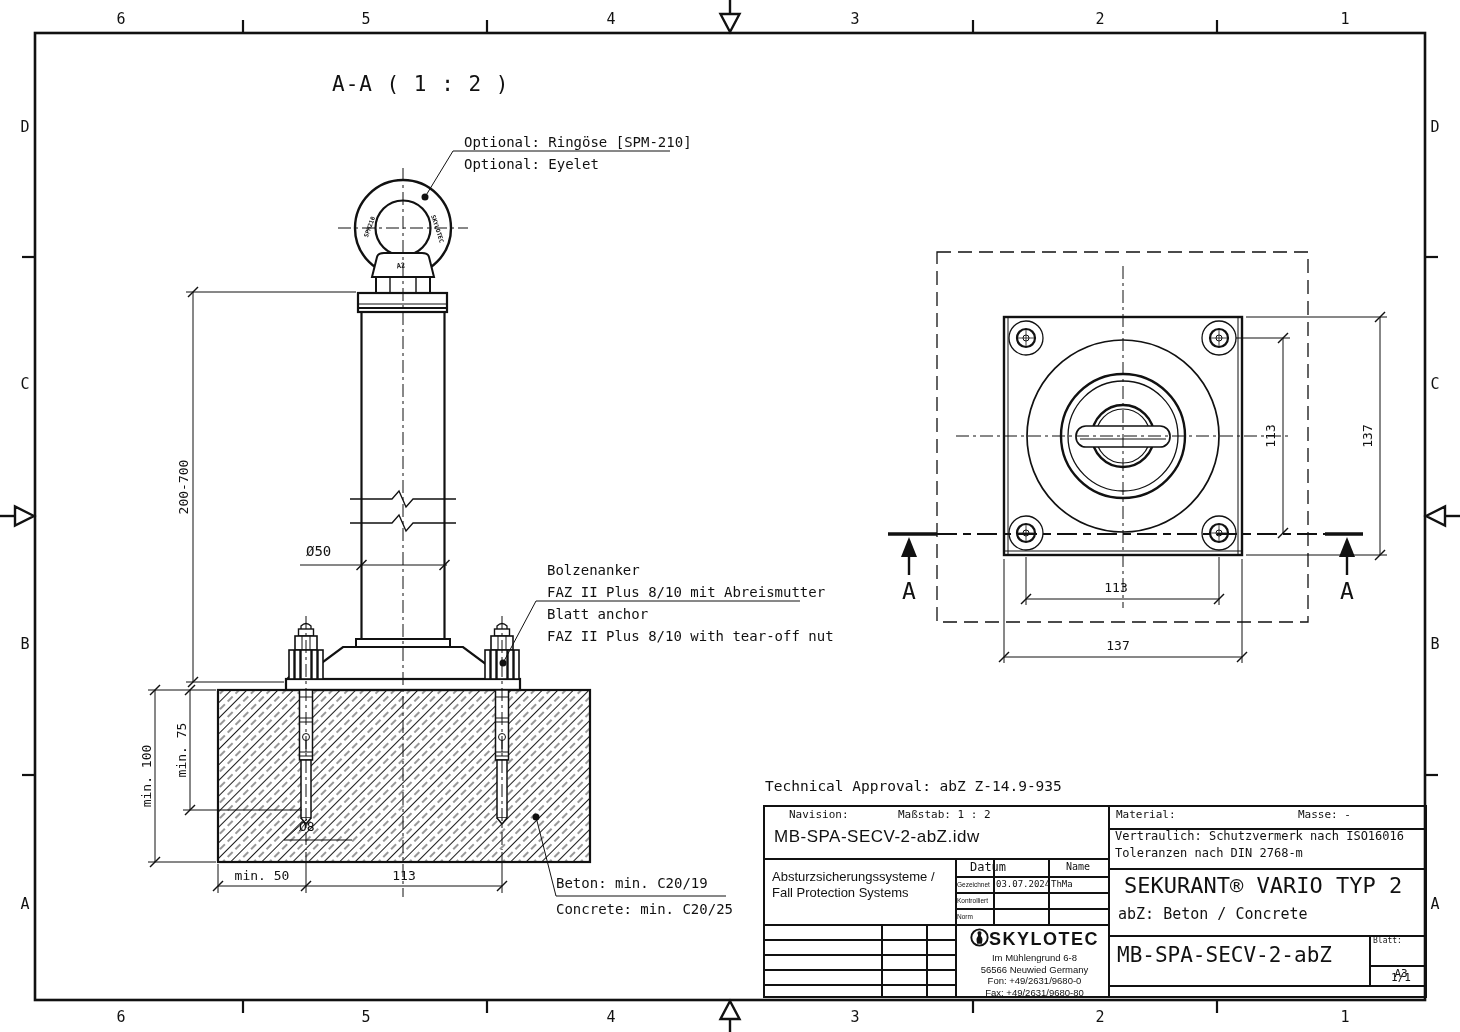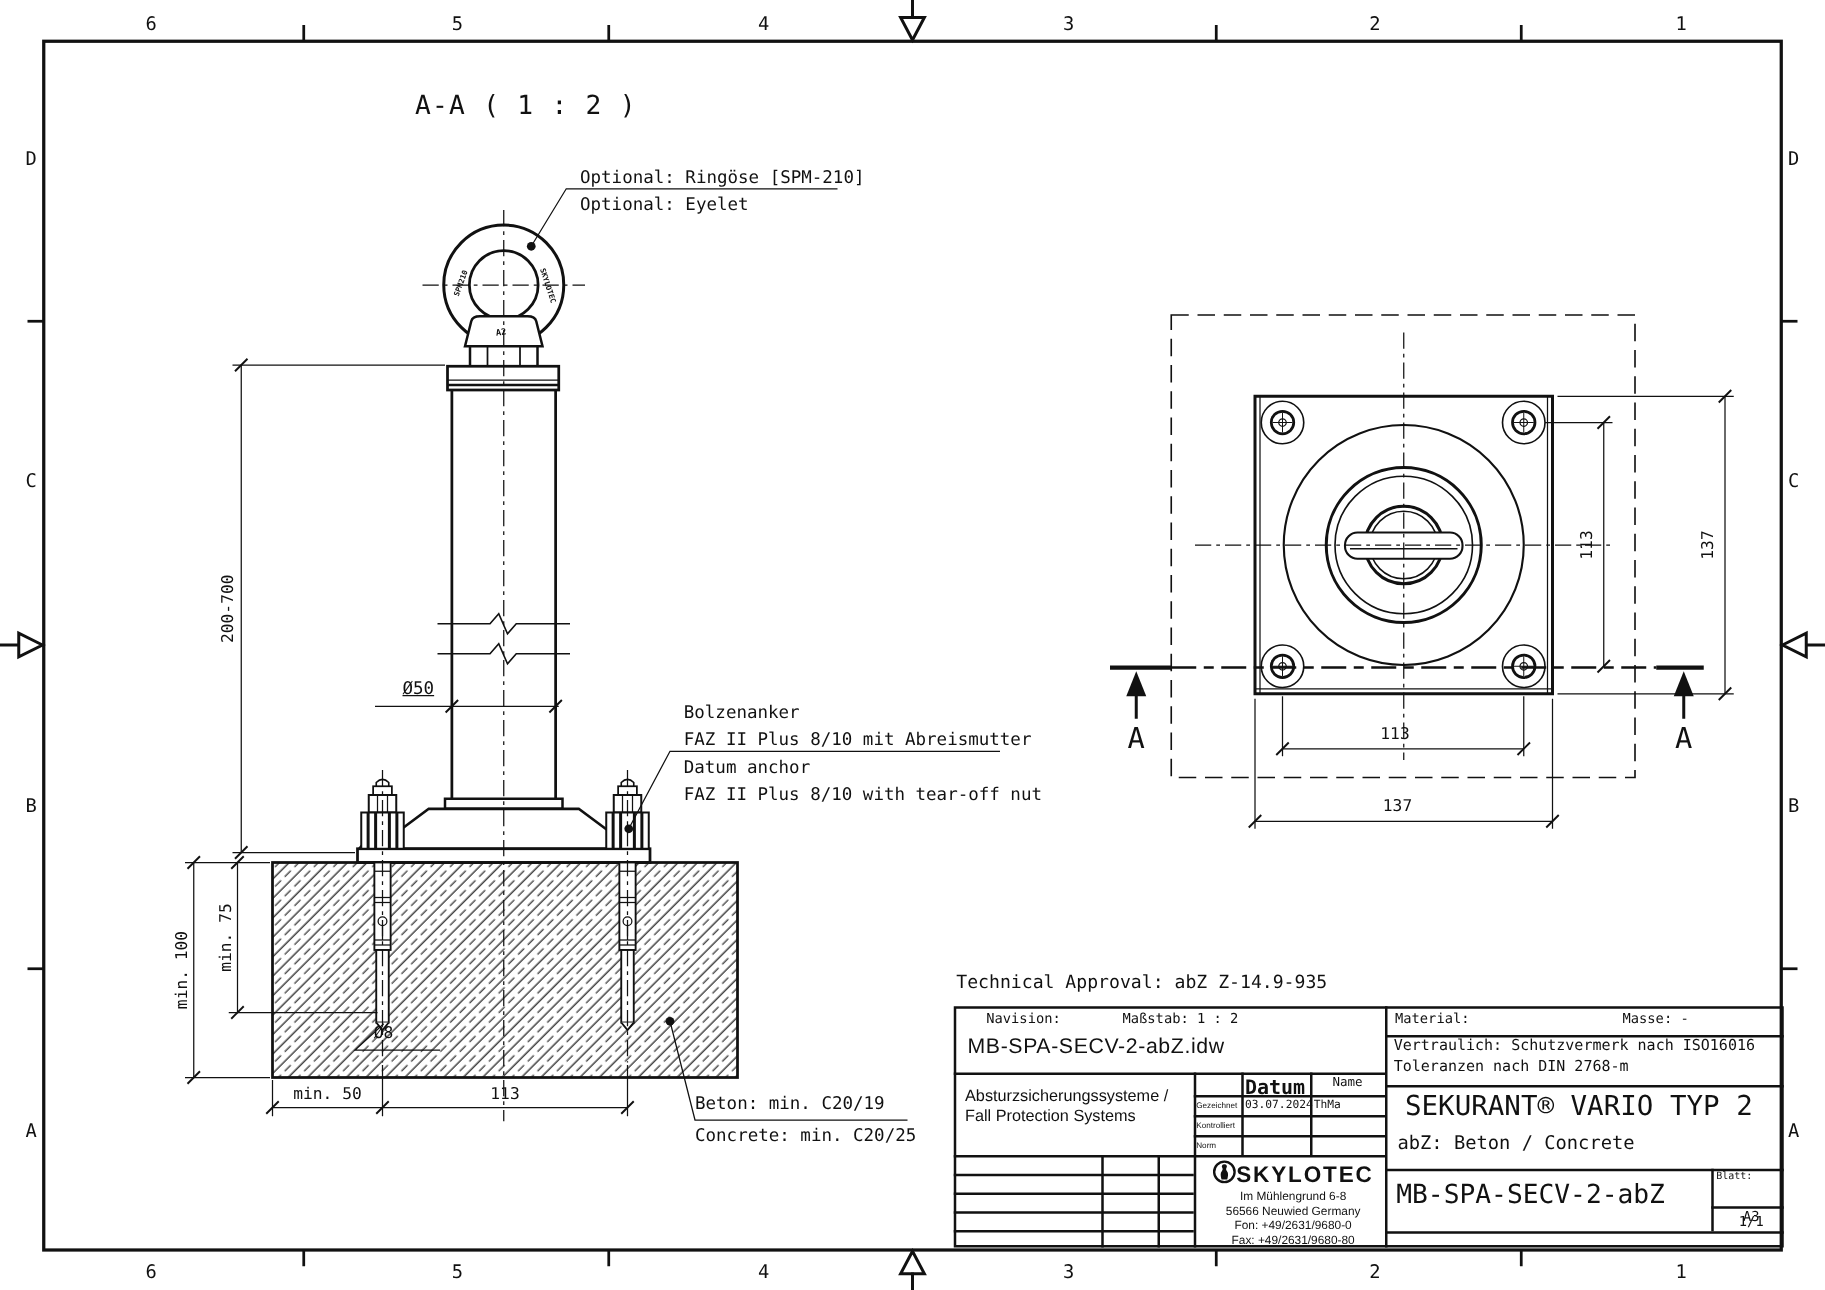--- a/index.html
+++ b/index.html
@@ -309,28 +309,28 @@
 <div class="t tech cc" style="left:1435px;top:128px;font-size:15px;">D</div>
 <div class="t tech cc" style="left:1435px;top:385px;font-size:15px;">C</div>
 <div class="t tech cc" style="left:1435px;top:645px;font-size:15px;">B</div>
 <div class="t tech cc" style="left:1435px;top:905px;font-size:15px;">A</div>
 
 <div class="t tech" style="left:332px;top:72px;font-size:21px;letter-spacing:1px;">A-A ( 1 : 2 )</div>
 <div class="t tech" style="left:464px;top:134px;font-size:14px;">Optional: Ringöse [SPM-210]</div>
 <div class="t tech" style="left:464px;top:156px;font-size:14px;">Optional: Eyelet</div>
 <div class="t tech" style="left:547px;top:562px;font-size:14px;">Bolzenanker</div>
 <div class="t tech" style="left:547px;top:584px;font-size:14px;">FAZ II Plus 8/10 mit Abreismutter</div>
-<div class="t tech" style="left:547px;top:606px;font-size:14px;">Datum anchor</div>
+<div class="t tech" style="left:547px;top:606px;font-size:14px;">Blatt anchor</div>
 <div class="t tech" style="left:547px;top:628px;font-size:14px;">FAZ II Plus 8/10 with tear-off nut</div>
 <div class="t tech" style="left:556px;top:875px;font-size:14px;">Beton: min. C20/19</div>
 <div class="t tech" style="left:556px;top:901px;font-size:14px;">Concrete: min. C20/25</div>
 <div class="t tech vt" style="left:184px;top:487px;font-size:13px;">200-700</div>
 <div class="t tech vt" style="left:147px;top:776px;font-size:13px;">min. 100</div>
 <div class="t tech vt" style="left:182px;top:750px;font-size:13px;">min. 75</div>
-<div class="t tech" style="left:322px;top:543px;font-size:14px;text-decoration:underline;">Ø50</div>
+<div class="t tech" style="left:306px;top:543px;font-size:14px;">Ø50</div>
 <div class="t tech" style="left:299px;top:820px;font-size:13px;">Ø8</div>
 <div class="t tech ct" style="left:262px;top:869px;font-size:13px;">min. 50</div>
 <div class="t tech ct" style="left:404px;top:869px;font-size:13px;">113</div>
 
 <div class="t tech cc" style="left:370px;top:227px;font-size:6px;font-weight:bold;transform:translate(-50%,-50%) rotate(-70deg);">SPM210</div>
 <div class="t tech cc" style="left:437px;top:229px;font-size:6px;font-weight:bold;transform:translate(-50%,-50%) rotate(72deg);">SKYLOTEC</div>
 <div class="t tech cc" style="left:401px;top:266px;font-size:7px;font-weight:bold;transform:translate(-50%,-50%) rotate(-8deg);">A2</div>
 
 <div class="t tech vt" style="left:1271px;top:436px;font-size:13px;">113</div>
 <div class="t tech vt" style="left:1368px;top:436px;font-size:13px;">137</div>
@@ -365,21 +365,21 @@
 <div class="hl" style="left:1108px;top:935px;width:319px;"></div>
 <div class="hl" style="left:1108px;top:985px;width:319px;"></div>
 <div class="vl" style="left:1369px;top:935px;height:50px;"></div>
 <div class="hl" style="left:1369px;top:965px;width:58px;"></div>
 
 <div class="t tech" style="left:789px;top:809px;font-size:11px;">Navision:</div>
 <div class="t tech" style="left:898px;top:809px;font-size:11px;">Maßstab: 1 : 2</div>
 <div class="t sans" style="left:774px;top:827px;font-size:17px;letter-spacing:0.5px;">MB-SPA-SECV-2-abZ.idw</div>
 <div class="t sans" style="left:772px;top:870px;font-size:13px;">Absturzsicherungssysteme /</div>
 <div class="t sans" style="left:772px;top:886px;font-size:13px;">Fall Protection Systems</div>
-<div class="t tech ct" style="left:1020px;top:861px;font-size:16px;font-weight:bold;">Datum</div>
+<div class="t tech ct" style="left:988px;top:861px;font-size:12px;">Datum</div>
 <div class="t tech ct" style="left:1078px;top:861px;font-size:10px;">Name</div>
 <div class="t sans" style="left:957px;top:881px;font-size:6.5px;">Gezeichnet</div>
 <div class="t tech" style="left:996px;top:879px;font-size:9px;">03.07.2024</div>
 <div class="t tech" style="left:1051px;top:879px;font-size:9px;">ThMa</div>
 <div class="t sans" style="left:957px;top:897px;font-size:6.5px;">Kontrolliert</div>
 <div class="t sans" style="left:957px;top:913px;font-size:6.5px;">Norm</div>
 
 <div class="t" style="left:962px;top:928px;width:145px;text-align:center;">
   <span style="display:inline-block;vertical-align:middle;">
     <svg width="19" height="19" viewBox="0 0 20 20" style="position:static;">

